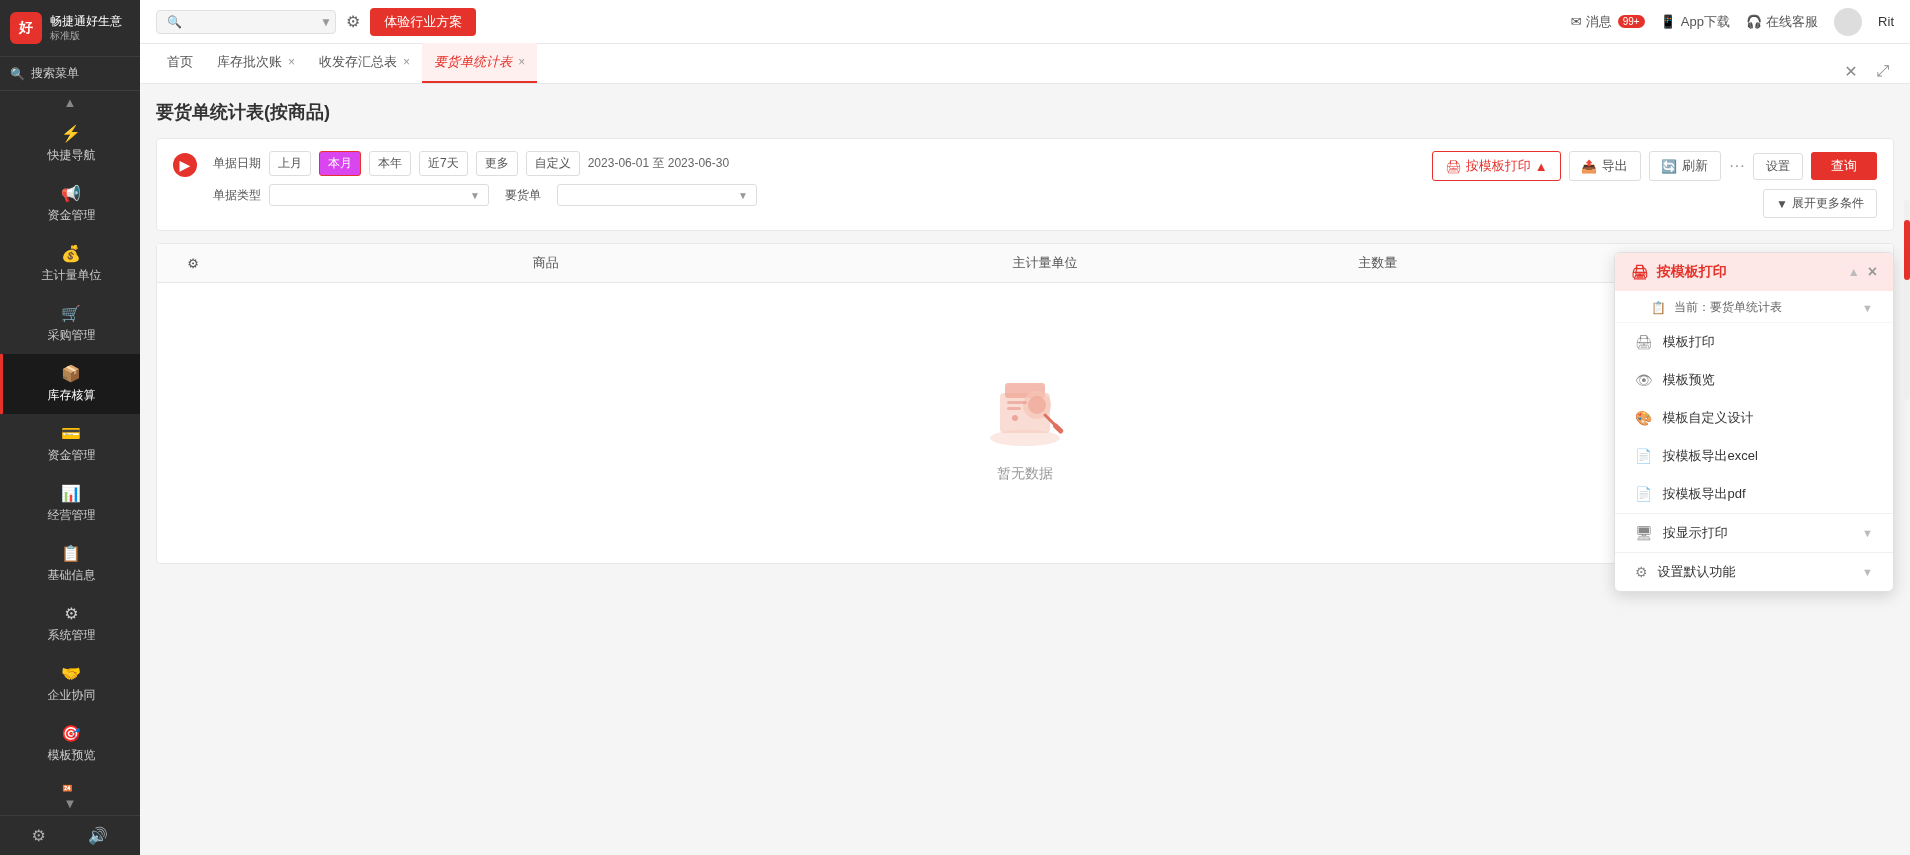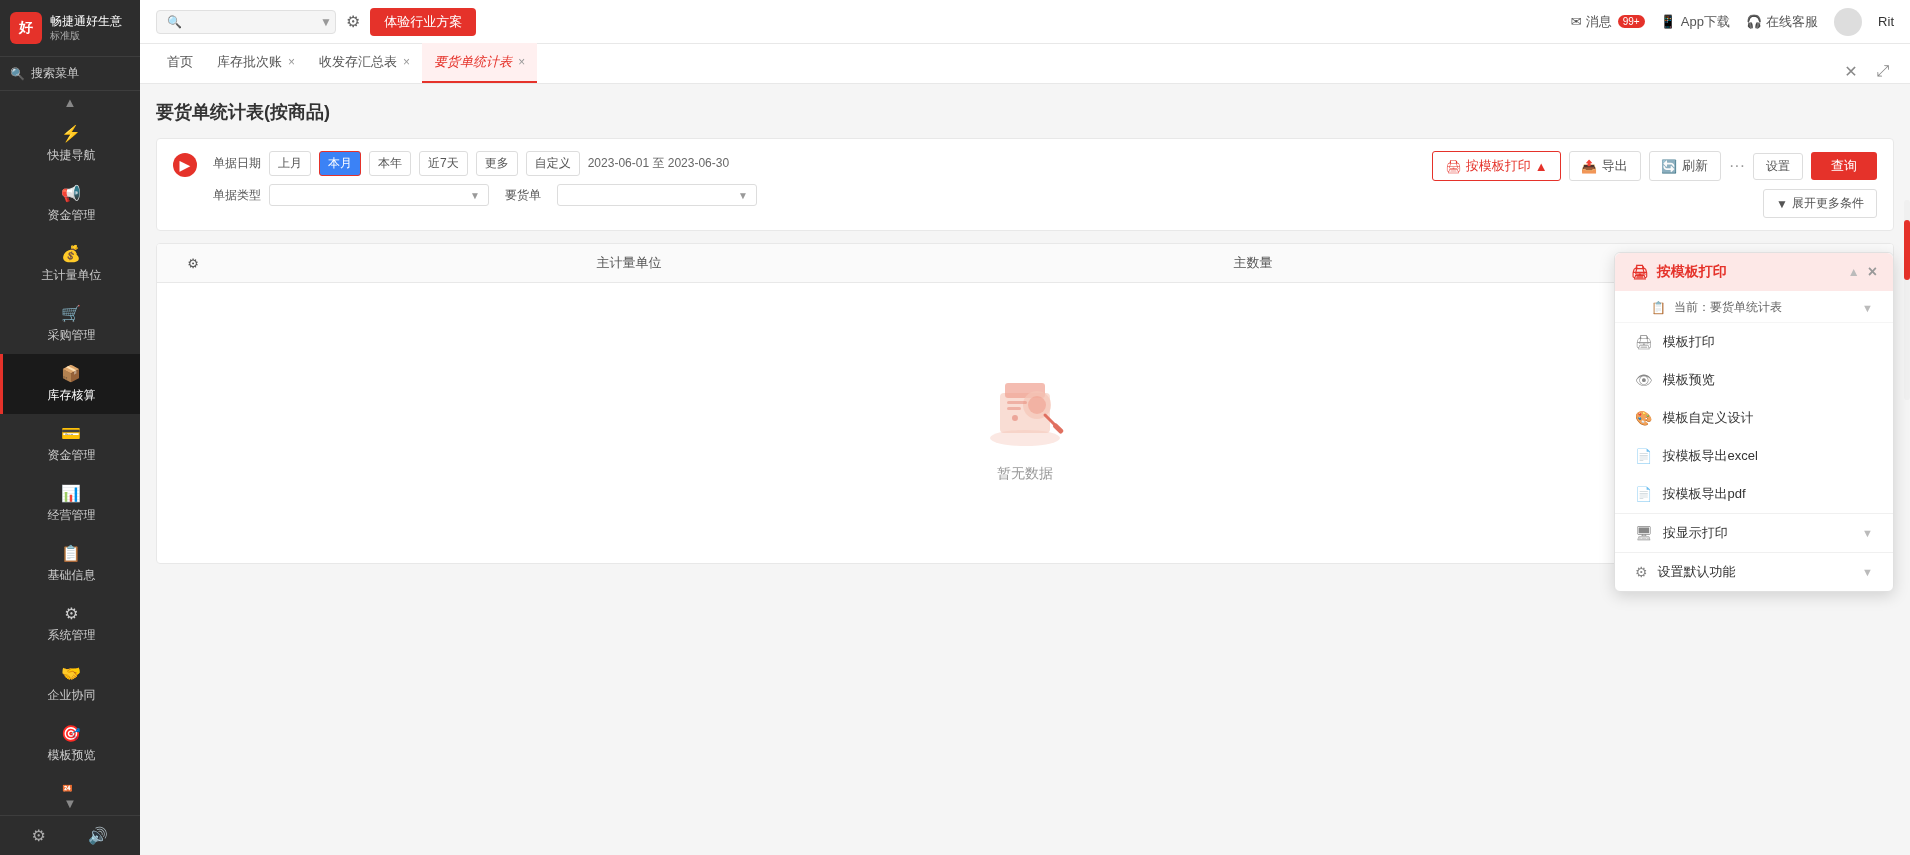--- a/index.html
+++ b/index.html
@@ -262,21 +262,21 @@
     .date-btn {
       padding: 3px 8px;
       border: 1px solid #ddd;
       border-radius: 3px;
       background: white;
       color: #555;
       font-size: 12px;
       cursor: pointer;
     }
     .date-btn.active {
-      background: #3b82f6;
+      background: #d946ef;
       color: white;
       border-color: #e5322a;
     }
     .date-range-text { color: #666; font-size: 12px; }
     .filter-select {
       display: flex;
       align-items: center;
       border: 1px solid #ddd;
       border-radius: 3px;
       padding: 3px 8px;
@@ -682,20 +682,21 @@
         <span>设置默认功能</span>
         <span class="print-dropdown-arrow">▼</span>
       </div>
     </div>
 
     <div class="table-container">
       <div class="table-header">
         <div class="table-th" style="flex:0 0 40px;">
           <span>⚙</span>
         </div>
+        <div class="table-th" style="flex:2;">商品</div>
         <div class="table-th">主计量单位</div>
         <div class="table-th">主数量</div>
         <div class="table-th">零售金额</div>
       </div>
       <div class="table-empty">
         <svg class="empty-illustration" viewBox="0 0 100 90" fill="none" xmlns="http://www.w3.org/2000/svg">
           <ellipse cx="50" cy="75" rx="35" ry="8" fill="#f5c6b8" opacity="0.4"></ellipse>
           <rect x="25" y="30" width="50" height="40" rx="4" fill="#f5c6b8" opacity="0.6"></rect>
           <rect x="30" y="20" width="40" height="15" rx="3" fill="#f0a090" opacity="0.7"></rect>
           <circle cx="62" cy="42" r="14" fill="#f5c6b8" opacity="0.7"></circle>

